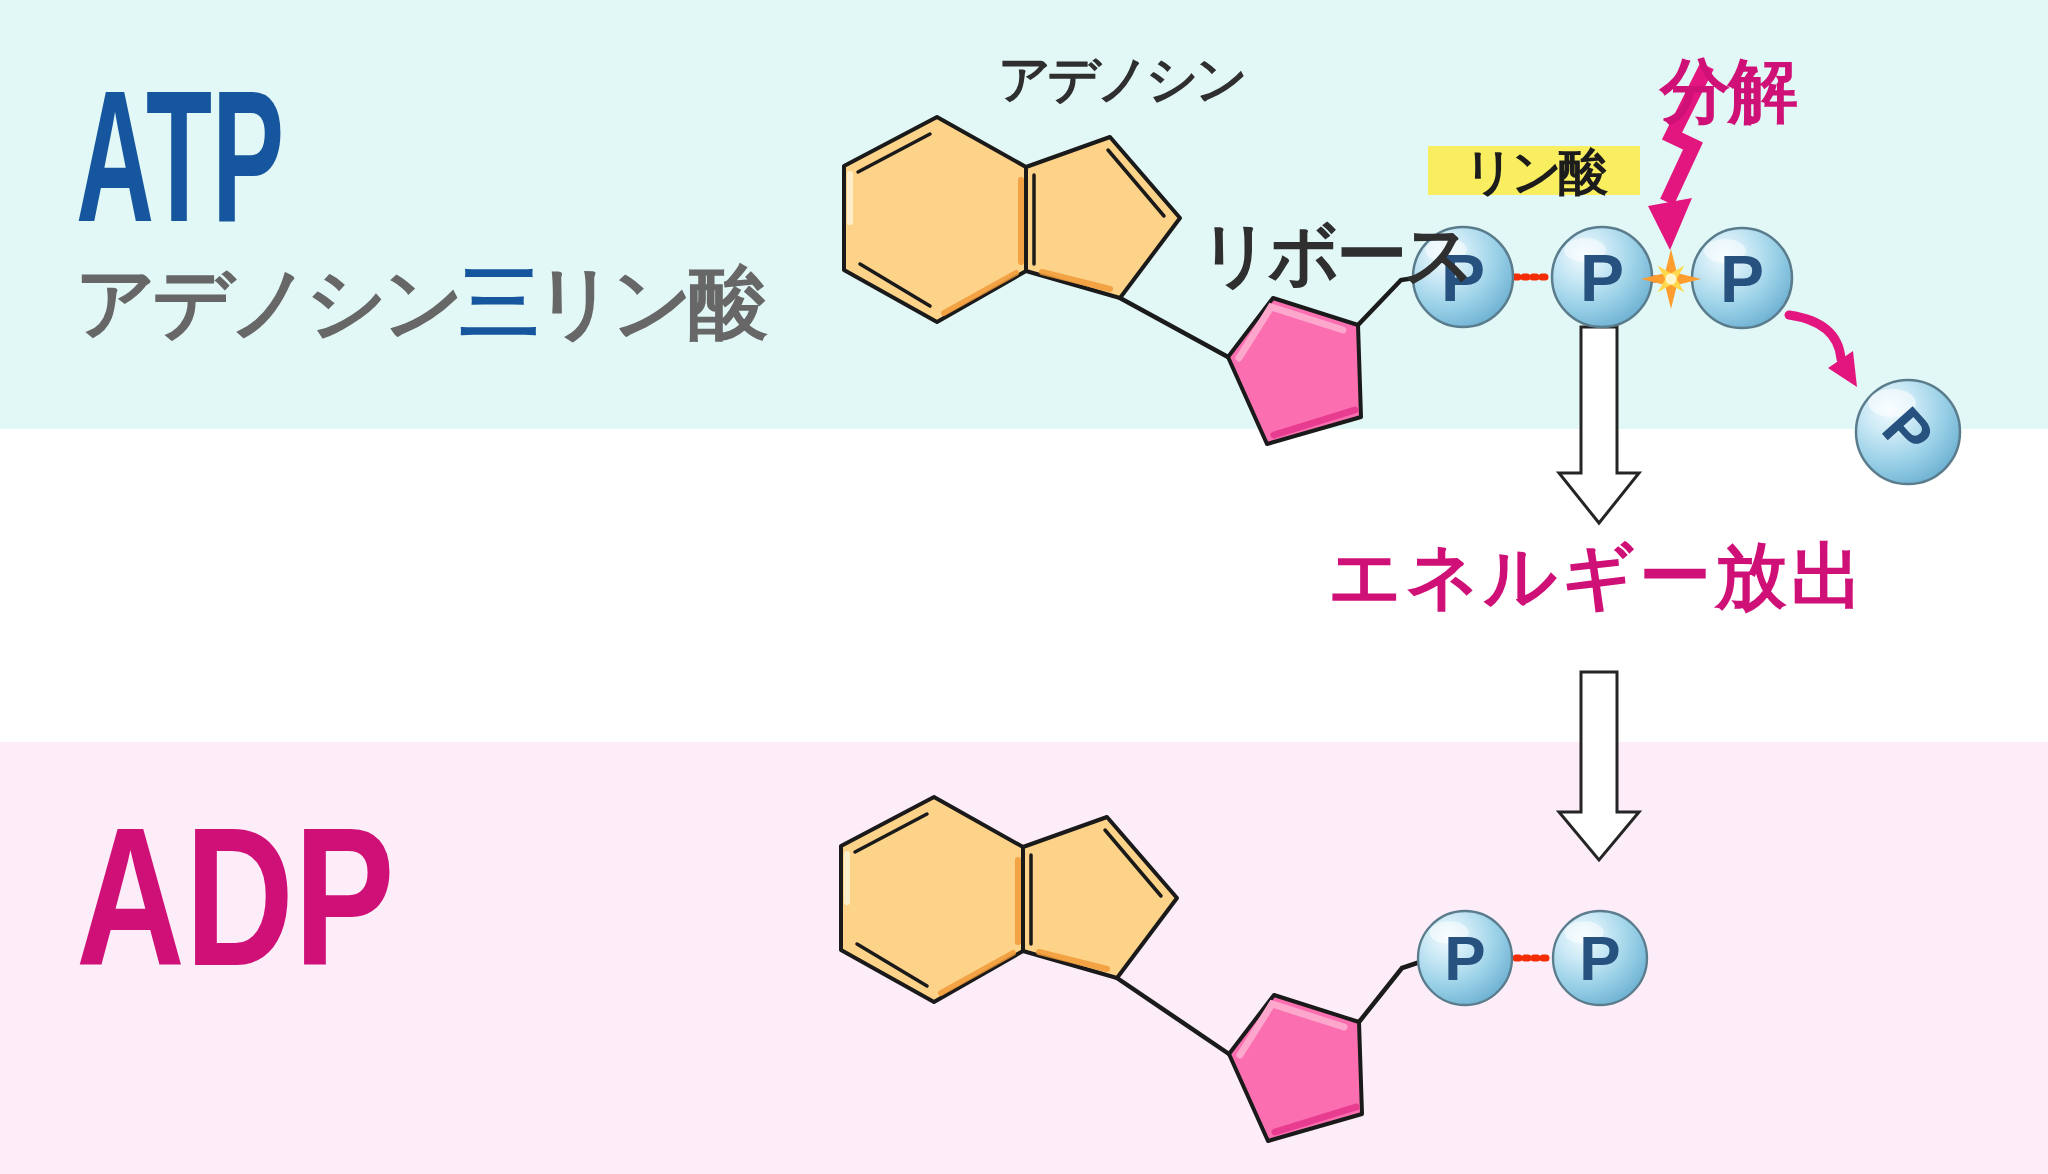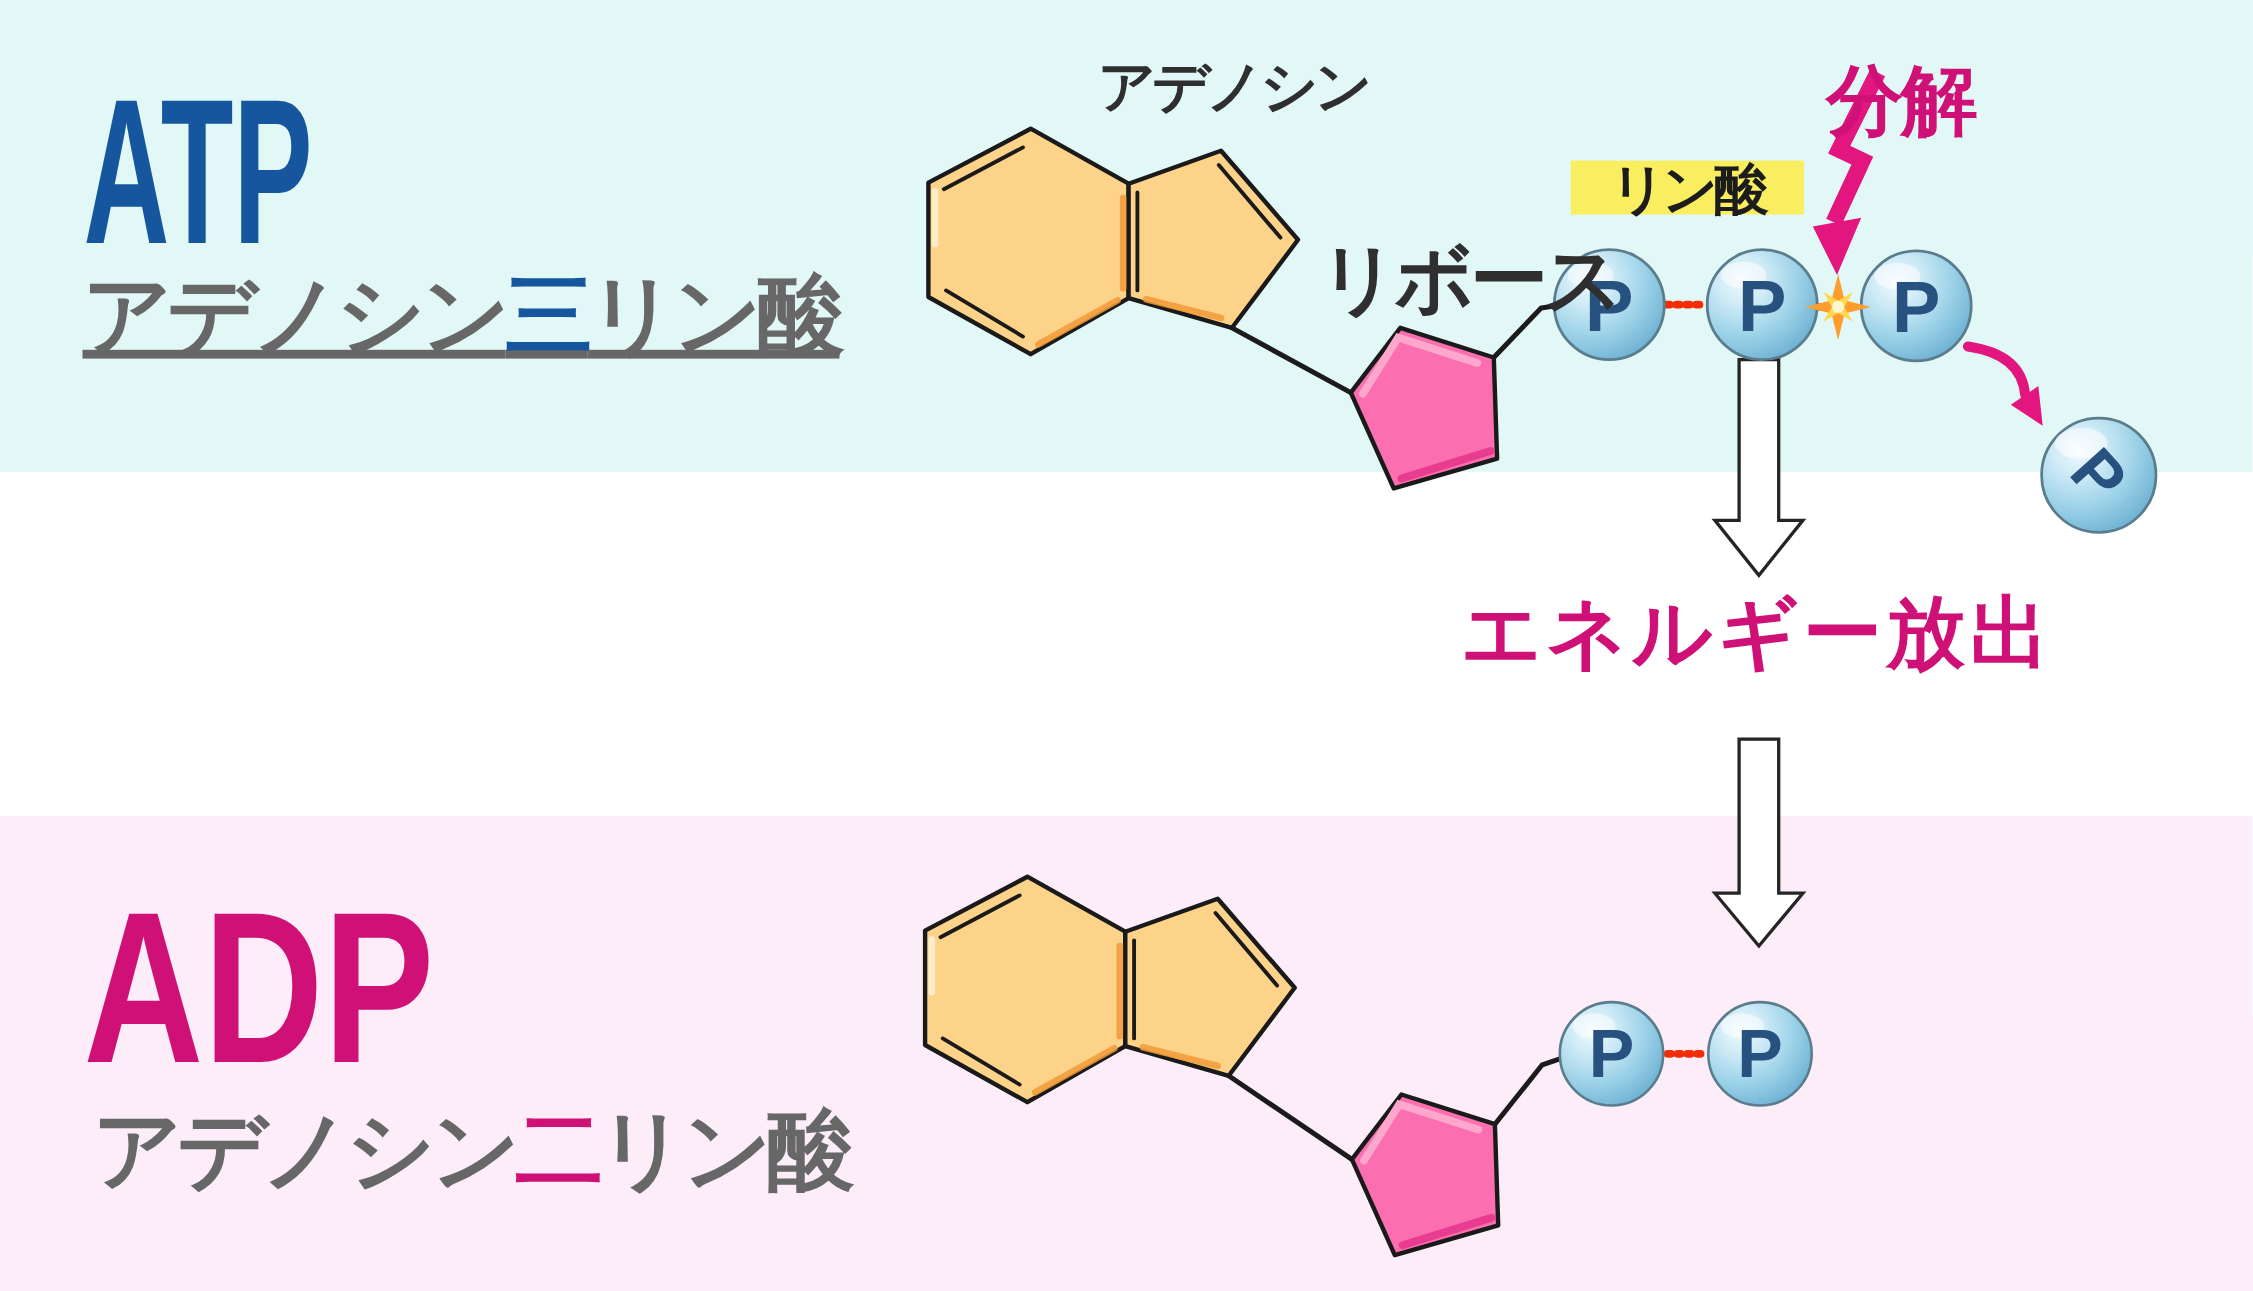--- a/index.html
+++ b/index.html
@@ -16,21 +16,21 @@
   .band{position:absolute;left:0;width:2048px;}
   .band-atp{top:0;height:429px;background:var(--cyan-band);}
   .band-mid{top:429px;height:313px;background:var(--white-band);}
   .band-adp{top:742px;height:432px;background:var(--pink-band);}
   svg.art{position:absolute;left:0;top:0;}
   .lbl{position:absolute;white-space:nowrap;line-height:1;}
   .title{font-weight:bold;transform-origin:0 0;}
   .atp-title{left:76px;top:62px;font-size:188px;color:var(--blue);transform:scaleX(.575);}
   .adp-title{left:76px;top:800px;font-size:196px;color:var(--accent);transform:scaleX(.77);}
   .subtitle{font-weight:bold;color:var(--gray);font-size:80px;letter-spacing:-5px;}
-  .atp-subtitle{left:75px;top:247px;text-decoration:underline;}
+  .atp-subtitle{left:75px;top:263px;}
   .adp-subtitle{left:84px;top:1006px;}
   .atp-subtitle .accent{color:var(--blue);}
   .adp-subtitle .accent{color:var(--accent);}
   .part-label{font-weight:bold;color:var(--dark);}
   .adenosine-label{left:998px;top:53px;font-size:52px;letter-spacing:-4px;}
   .ribose-label{left:1199px;top:219px;font-size:71px;letter-spacing:-4px;}
   .phosphate-chip{left:1428px;top:146px;width:212px;height:49px;background:var(--yellow);
     text-align:center;font-weight:bold;font-size:50px;color:#1c1c1c;line-height:52px;letter-spacing:-4px;}
   .decompose-label{left:1660px;top:56px;font-size:70px;font-weight:bold;color:var(--accent);letter-spacing:-2px;}
   .energy-label{left:1270px;top:540px;width:655px;text-align:center;font-size:72px;font-weight:bold;
@@ -153,15 +153,14 @@
   <div class="lbl part-label ribose-label">リボース</div>
 
   <div class="lbl phosphate-chip">リン酸</div>
 
   <div class="lbl decompose-label">分解</div>
 
   <div class="lbl energy-label">エネルギー放出</div>
 
   <div class="lbl title adp-title">ADP</div>
 
-  <div class="lbl subtitle adp-subtitle"><span>アデノシン</span><span class="accent">二</span><span>リン酸</span></div>
 
 </div>
 
 </body></html>

